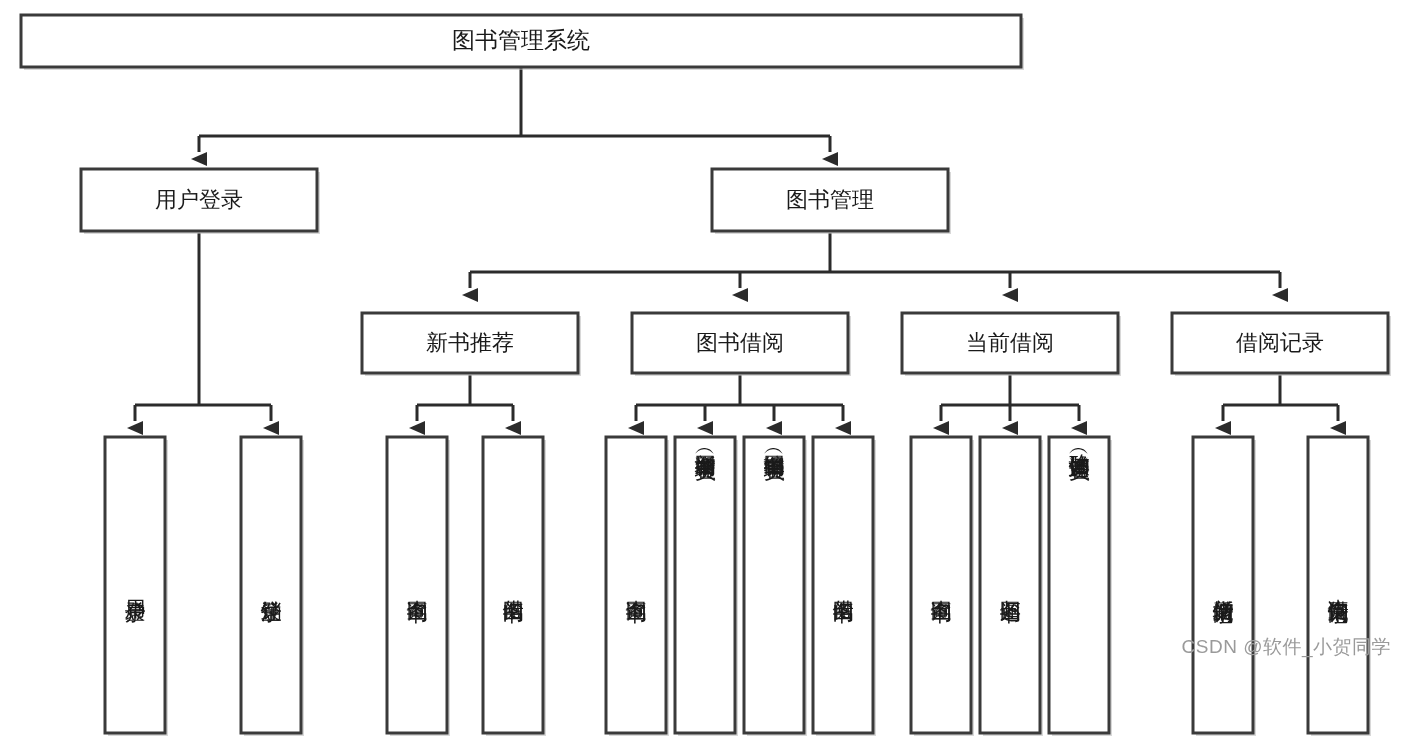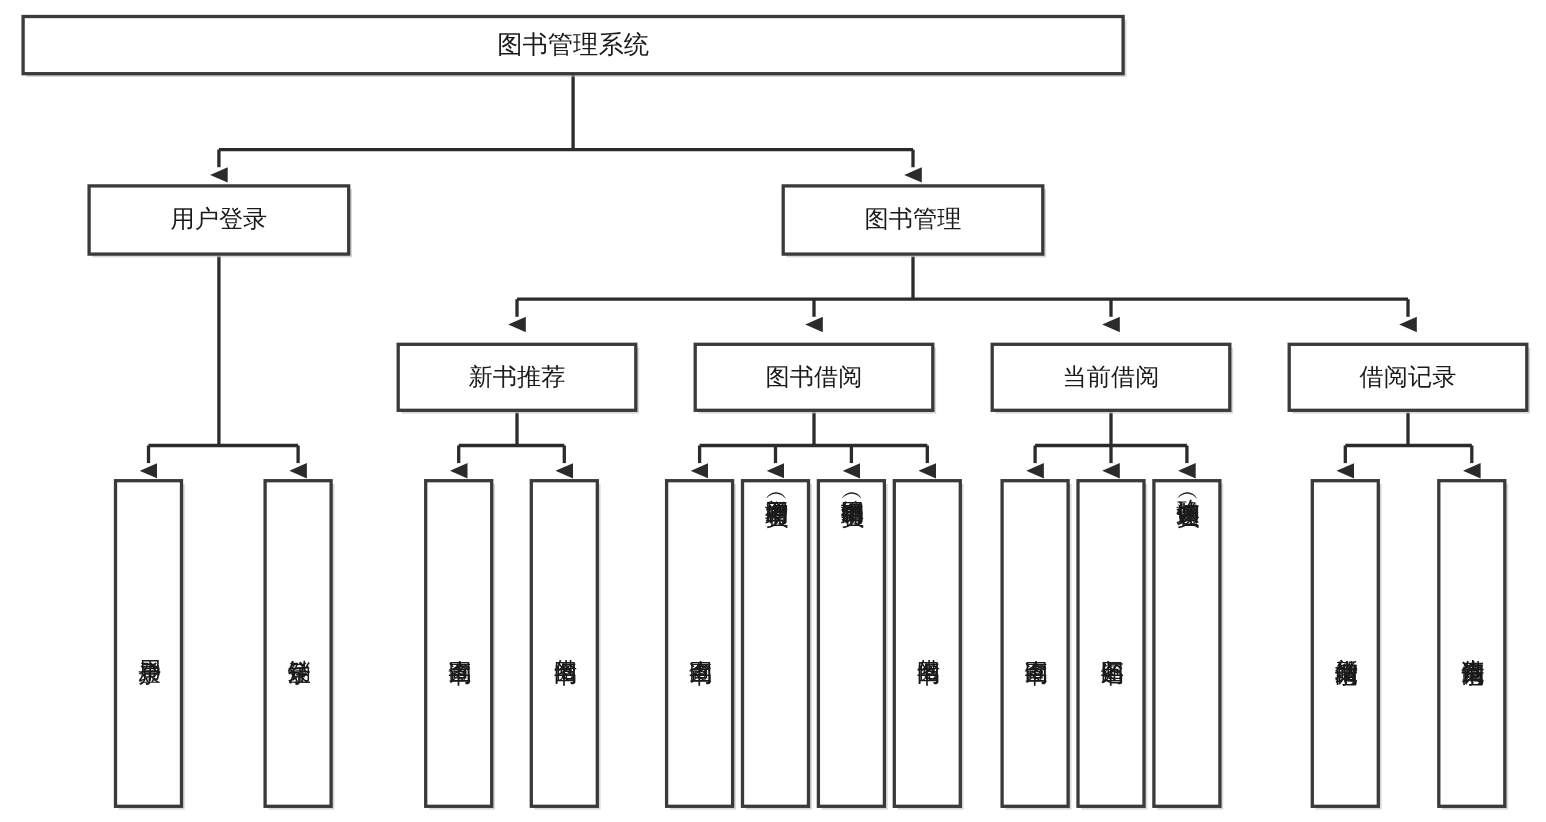--- a/index.html
+++ b/index.html
@@ -290,13 +290,14 @@
   </div>
 
   <div class="leaf-label-wrap" style="left:1193px; top:437px; width:60px; height:296px;">
     <span class="leaf-label-text">新增借阅记录</span>
   </div>
 
   <div class="leaf-label-wrap" style="left:1308px; top:437px; width:60px; height:296px;">
     <span class="leaf-label-text">查询借阅记录</span>
   </div>
 
+  <div class="watermark">CSDN @软件_小贺同学</div>
 </div>
 
 </body></html>

